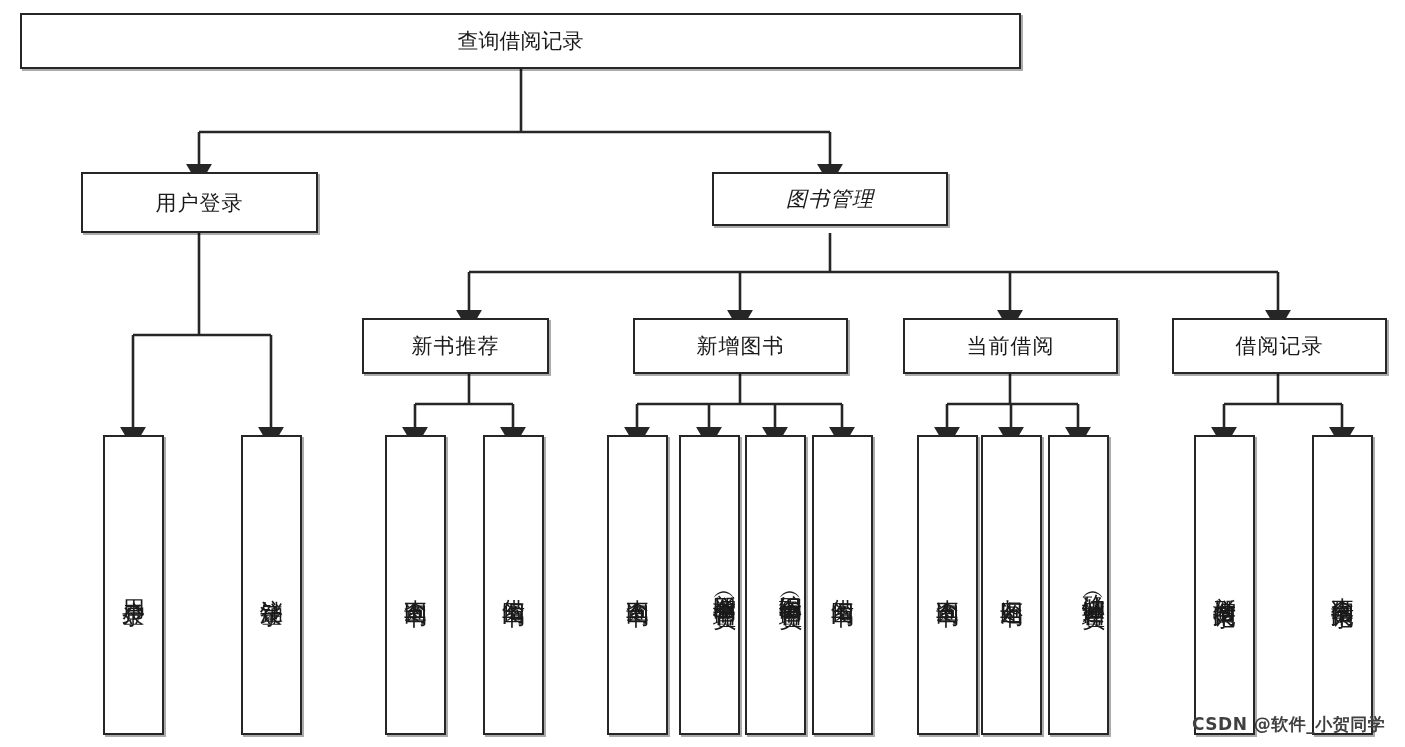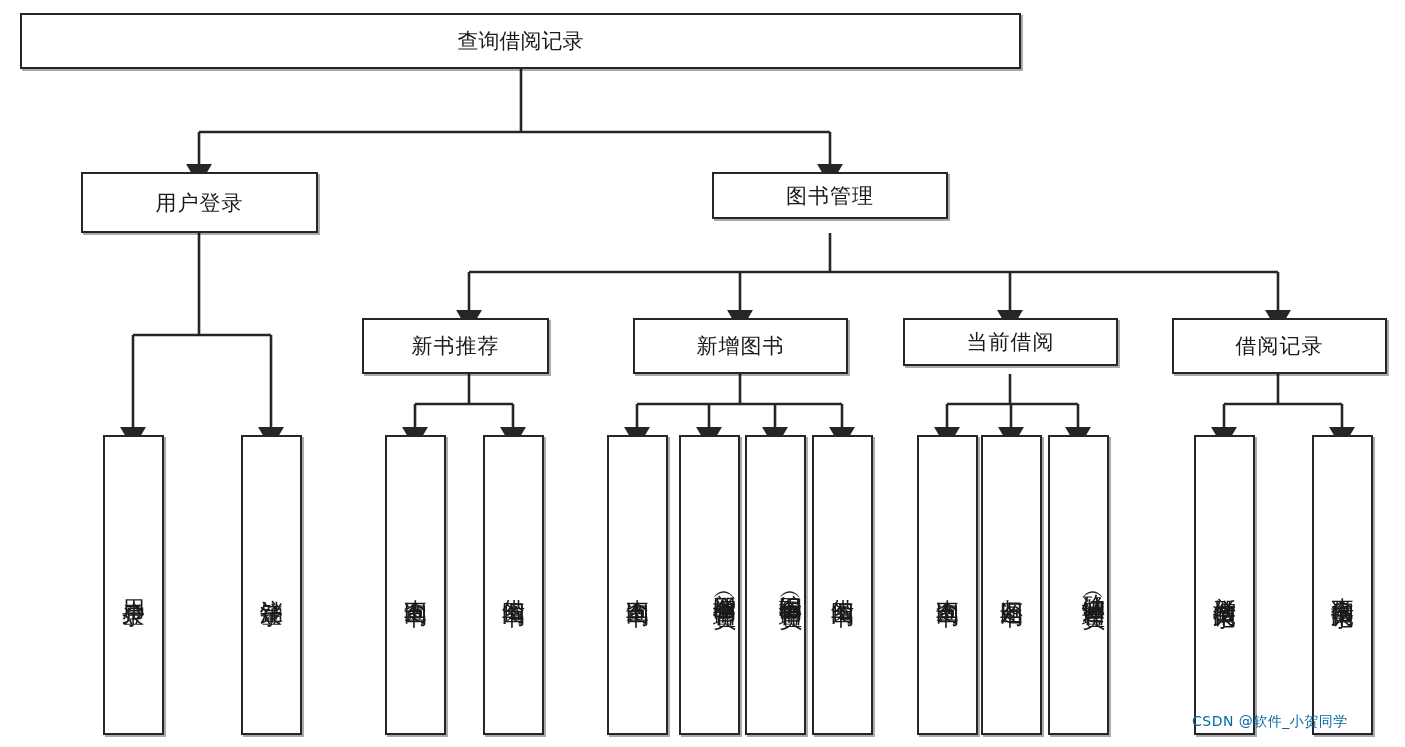--- a/index.html
+++ b/index.html
@@ -15,22 +15,22 @@
         color:#1a1a1a;}
   .node.h{font-size:21px;letter-spacing:1px;}
   .node.root{font-size:21px;}
   .leaf{writing-mode:vertical-rl;text-orientation:upright;
         font-size:23px;line-height:1.18;letter-spacing:2px;
         padding:6px 0;white-space:normal;}
   .leaf.mid{align-items:center;}
   .leaf.top{align-items:flex-start;}
 
   #watermark{position:absolute;left:1192px;top:713px;
-             font-size:14px;color:#0369a1;letter-spacing:.5px;
-             white-space:nowrap;}
+             font-size:17px;color:#404040;letter-spacing:.5px;
+             white-space:nowrap;font-weight:bold;}
 </style>
 </head>
 <body>
 
 <div id="stage">
 
   <svg id="wires" viewBox="0 0 1405 747" xmlns="http://www.w3.org/2000/svg">
     <defs>
       <marker id="ah" markerWidth="11" markerHeight="11" refX="1.2" refY="5" orient="auto" markerUnits="strokeWidth">
         <path d="M0,0 L0,10 L8.5,5 z" fill="#262626"></path>
@@ -76,25 +76,25 @@
       <path d="M1278,374 L1278,404"></path>
       <path d="M1224,404 L1342,404"></path>
       <path d="M1224,404 L1224,430" marker-end="url(#ah)"></path>
       <path d="M1342,404 L1342,430" marker-end="url(#ah)"></path>
     </g>
   </svg>
 
   <div class="node root" style="left:20px;top:13px;width:1001px;height:56px;">查询借阅记录</div>
 
   <div class="node h" style="left:81px;top:172px;width:237px;height:61px;">用户登录</div>
-  <div class="node h" style="left:712px;top:172px;width:236px;height:47px;">图书管理</div>
+  <div class="node h" style="left:712px;top:172px;width:236px;height:54px;font-style:italic;">图书管理</div>
 
   <div class="node h" style="left:362px;top:318px;width:187px;height:56px;">新书推荐</div>
   <div class="node h" style="left:633px;top:318px;width:215px;height:56px;">新增图书</div>
-  <div class="node h" style="left:903px;top:318px;width:215px;height:48px;">当前借阅</div>
+  <div class="node h" style="left:903px;top:318px;width:215px;height:56px;">当前借阅</div>
   <div class="node h" style="left:1172px;top:318px;width:215px;height:56px;">借阅记录</div>
 
   <div class="node leaf mid" style="left:103px;top:435px;width:61px;height:300px;">用户登录</div>
   <div class="node leaf mid" style="left:241px;top:435px;width:61px;height:300px;">注销登录</div>
 
   <div class="node leaf mid" style="left:385px;top:435px;width:61px;height:300px;">查询图书</div>
   <div class="node leaf mid" style="left:483px;top:435px;width:61px;height:300px;">借阅图书</div>
 
   <div class="node leaf mid" style="left:607px;top:435px;width:61px;height:300px;">查询图书</div>
   <div class="node leaf top" style="left:679px;top:435px;width:61px;height:300px;">新增图书（管理员）</div>

